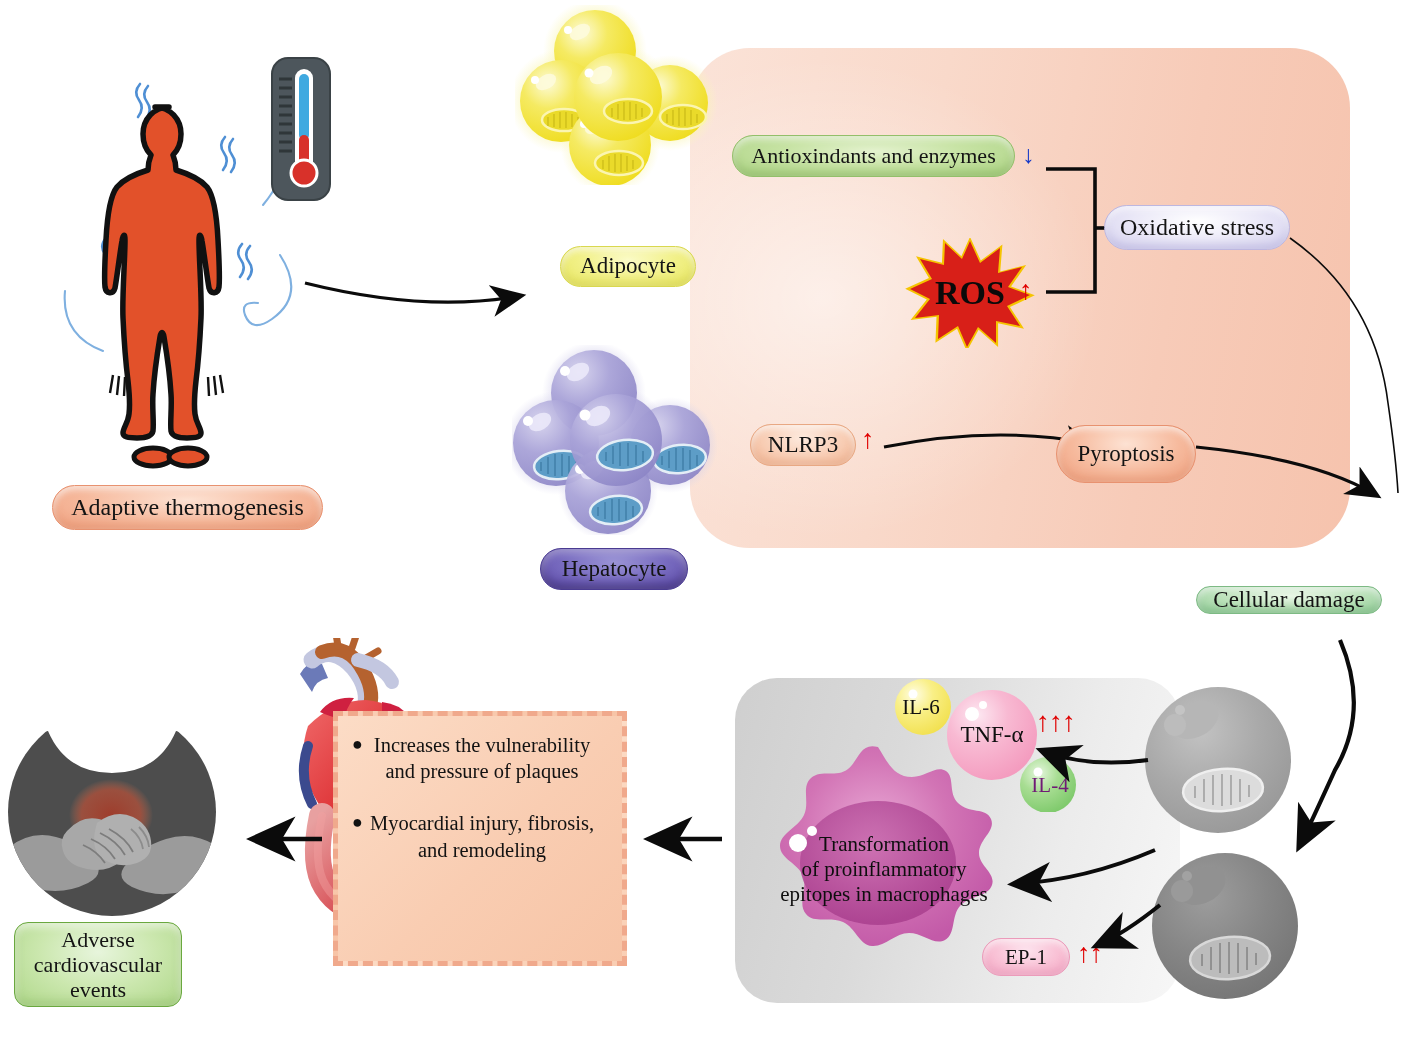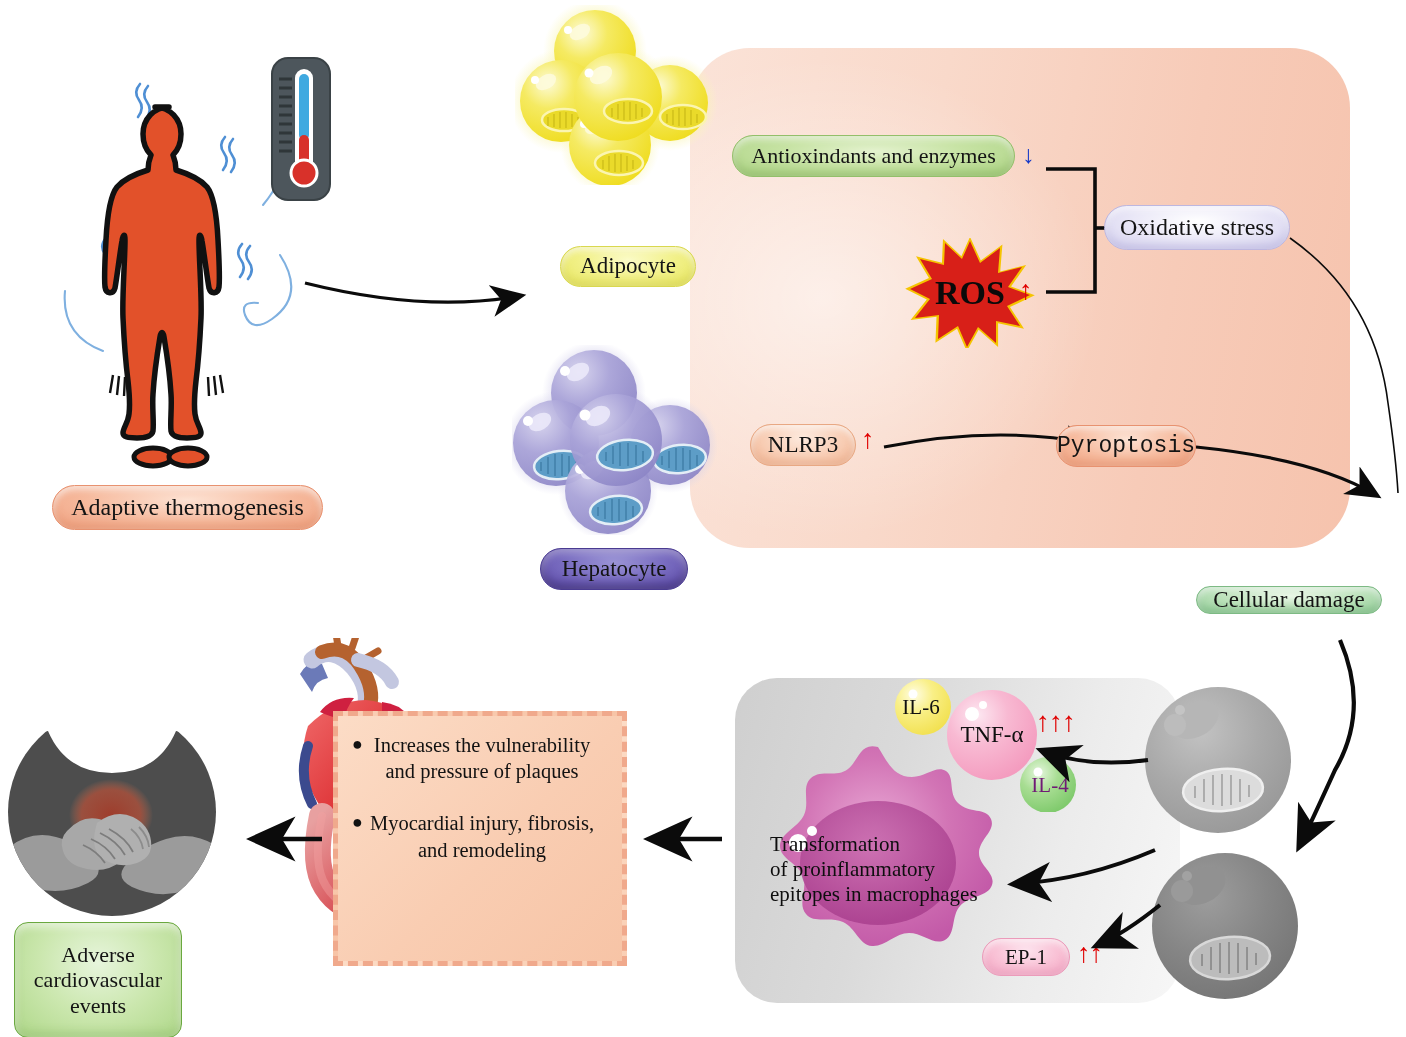--- a/index.html
+++ b/index.html
@@ -97,21 +97,21 @@
   #plaque-box li{
     font-size:20.5px;line-height:1.28;color:#121212;text-align:center;
     margin-bottom:26px;position:relative;padding-left:4px;
   }
   #plaque-box li .bul{position:absolute;left:0px;top:1px;font-size:18px;}
 
   
   #arrows{position:absolute;left:0;top:0;width:1406px;height:1037px;pointer-events:none;}
 
   .celltext{
-    position:absolute;font-size:21px;line-height:1.2;color:#0e0e0e;
+    position:absolute;text-align:center;font-size:21px;line-height:1.2;color:#0e0e0e;
   }
   .redarrows{position:absolute;color:#e00000;font-weight:bold;letter-spacing:-1px;}
 </style>
 </head>
 <body>
 
 <div id="stage">
 
   <div class="abs" id="pink-panel"></div>
 
@@ -583,25 +583,25 @@
   <div class="pill pill-green" style="left:732px;top:135px;width:283px;height:42px;font-size:22px;">Antioxindants and enzymes</div>
   <div class="abs" style="left:1022px;top:141px;font-size:25px;color:#1438c8;font-weight:bold;">↓</div>
 
   <div class="redarrows" style="left:1019px;top:275px;font-size:27px;">↑</div>
 
   <div class="pill pill-lav" style="left:1104px;top:205px;width:186px;height:45px;font-size:24px;">Oxidative stress</div>
 
   <div class="pill pill-peach" style="left:750px;top:424px;width:106px;height:42px;font-size:23px;">NLRP3</div>
   <div class="redarrows" style="left:861px;top:424px;font-size:27px;">↑</div>
 
-  <div class="pill pill-salmon" style="left:1056px;top:425px;width:140px;height:42px;font-size:23px;font-family:Liberation Mono, monospace;">Pyroptosis</div>
+  <div class="pill pill-salmon" style="left:1056px;top:425px;width:140px;height:58px;font-size:23px;">Pyroptosis</div>
 
   <div class="pill pill-green2" style="left:1196px;top:586px;width:186px;height:28px;font-size:23px;">Cellular damage</div>
 
-  <div class="pill pill-green3 multi" style="left:14px;top:922px;width:168px;height:116px;font-size:22px;flex-direction:column;">
+  <div class="pill pill-green3 multi" style="left:14px;top:922px;width:168px;height:85px;font-size:22px;flex-direction:column;">
     <span>Adverse</span>
     <span>cardiovascular</span>
     <span>events</span>
   </div>
 
   <div class="abs" id="plaque-box">
     <ul>
       <li>
         <span class="bul">●</span>
         <span>Increases the vulnerability</span><br>

